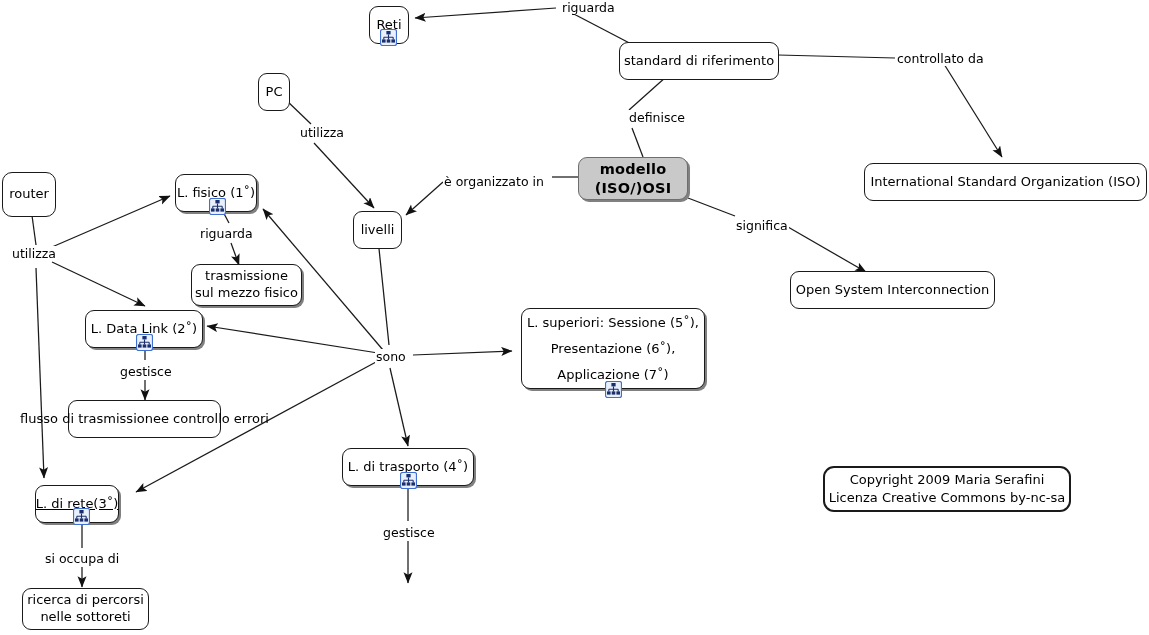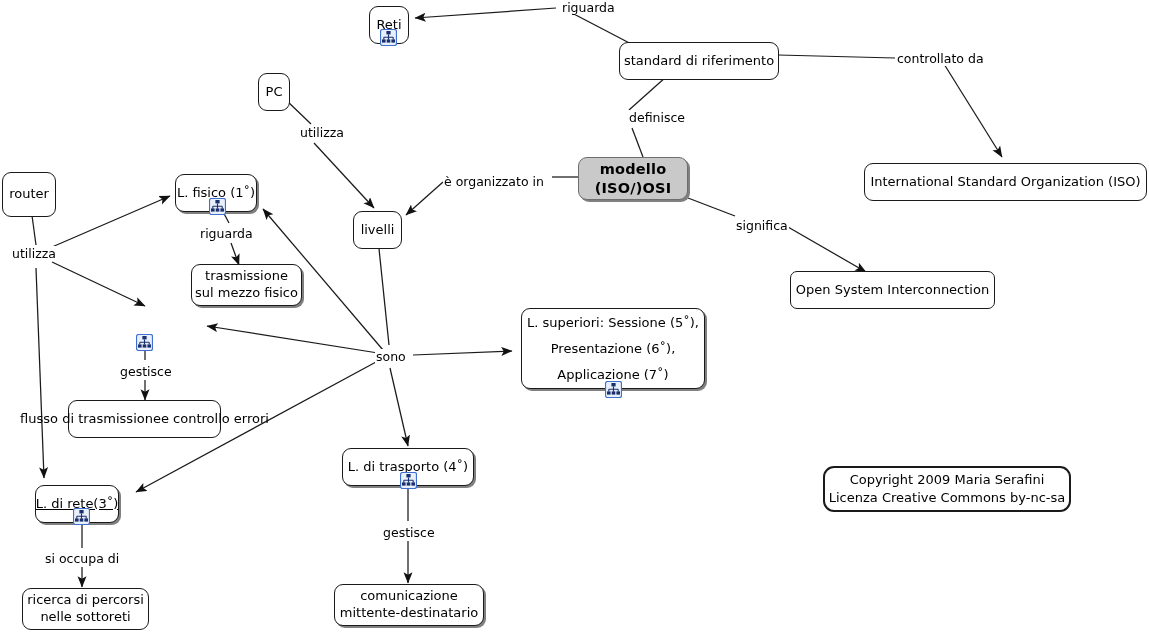--- a/index.html
+++ b/index.html
@@ -143,38 +143,38 @@
       <rect x="2" y="10.4" width="3.6" height="3.2" fill="#1b2f6e"></rect>
       <rect x="6.7" y="10.4" width="3.6" height="3.2" fill="#1b2f6e"></rect>
       <rect x="11.4" y="10.4" width="3.6" height="3.2" fill="#1b2f6e"></rect>
     </svg>
   </span>
 
   <div class="node" style="left:258px; top:73px; width:32px; height:27px;">
     <span>PC</span>
   </div>
 
-  <div class="node" style="left:2px; top:172px; width:54px; height:45px;">
+  <div class="node" style="left:2px; top:172px; width:54px; height:45px;border-radius:10px;">
     <span>router</span>
   </div>
 
   <div class="node" style="left:619px; top:42px; width:160px; height:27px;">
     <span>standard di riferimento</span>
   </div>
 
   <div class="node" style="left:864px; top:163px; width:283px; height:27px;">
     <span>International Standard Organization (ISO)</span>
   </div>
 
   <div class="node gray shadow" style="left:578px; top:157px; width:110px; height:43px; flex-direction:column; line-height:1.25;">
     <span>modello</span>
     <span>(ISO/)OSI</span>
   </div>
 
-  <div class="node" style="left:790px; top:271px; width:205px; height:27px;border-radius:7px;">
+  <div class="node" style="left:790px; top:271px; width:205px; height:27px;">
     <span>Open System Interconnection</span>
   </div>
 
   <div class="node" style="left:353px; top:211px; width:49px; height:27px;">
     <span>livelli</span>
   </div>
 
   <div class="node shadow" style="left:175px; top:174px; width:82px; height:30px;">
     <span>L. fisico (1˚)</span>
   </div>
@@ -187,20 +187,23 @@
       <rect x="6.7" y="10.4" width="3.6" height="3.2" fill="#1b2f6e"></rect>
       <rect x="11.4" y="10.4" width="3.6" height="3.2" fill="#1b2f6e"></rect>
     </svg>
   </span>
 
   <div class="node shadow" style="left:191px; top:264px; width:111px; height:42px; flex-direction:column; line-height:1.3;">
     <span>trasmissione</span>
     <span>sul mezzo fisico</span>
   </div>
 
+  <div class="node shadow" style="left:85px; top:310px; width:118px; height:30px;">
+    <span>L. Data Link (2˚)</span>
+  </div>
   <span class="neticon" style="left:136px; top:334px;">
     <svg viewBox="0 0 17 17" width="17" height="17">
       <rect x="0.5" y="0.5" width="16" height="16" rx="2" fill="#e8f0fb" stroke="#3f6fd0" stroke-width="1.2"></rect>
       <rect x="6.4" y="2" width="4.2" height="3.4" fill="#1b2f6e"></rect>
       <path d="M8.5 5.4 L8.5 8.2 M3.8 8.2 L13.2 8.2 M3.8 8.2 L3.8 10.4 M8.5 8.2 L8.5 10.4 M13.2 8.2 L13.2 10.4" stroke="#1b2f6e" stroke-width="1.1" fill="none"></path>
       <rect x="2" y="10.4" width="3.6" height="3.2" fill="#1b2f6e"></rect>
       <rect x="6.7" y="10.4" width="3.6" height="3.2" fill="#1b2f6e"></rect>
       <rect x="11.4" y="10.4" width="3.6" height="3.2" fill="#1b2f6e"></rect>
     </svg>
   </span>
@@ -236,24 +239,20 @@
     <svg viewBox="0 0 17 17" width="17" height="17">
       <rect x="0.5" y="0.5" width="16" height="16" rx="2" fill="#e8f0fb" stroke="#3f6fd0" stroke-width="1.2"></rect>
       <rect x="6.4" y="2" width="4.2" height="3.4" fill="#1b2f6e"></rect>
       <path d="M8.5 5.4 L8.5 8.2 M3.8 8.2 L13.2 8.2 M3.8 8.2 L3.8 10.4 M8.5 8.2 L8.5 10.4 M13.2 8.2 L13.2 10.4" stroke="#1b2f6e" stroke-width="1.1" fill="none"></path>
       <rect x="2" y="10.4" width="3.6" height="3.2" fill="#1b2f6e"></rect>
       <rect x="6.7" y="10.4" width="3.6" height="3.2" fill="#1b2f6e"></rect>
       <rect x="11.4" y="10.4" width="3.6" height="3.2" fill="#1b2f6e"></rect>
     </svg>
   </span>
 
-  <div class="node shadow" style="left:334px; top:584px; width:150px; height:42px; flex-direction:column; line-height:1.3;">
-    <span>comunicazione</span>
-    <span>mittente-destinatario</span>
-  </div>
 
   <div class="node shadow spaced" style="left:521px; top:308px; width:184px; height:81px; flex-direction:column;">
     <span>L. superiori: Sessione (5˚),</span>
     <span>Presentazione (6˚),</span>
     <span>Applicazione (7˚)</span>
   </div>
   <span class="neticon" style="left:605px; top:381px;">
     <svg viewBox="0 0 17 17" width="17" height="17">
       <rect x="0.5" y="0.5" width="16" height="16" rx="2" fill="#e8f0fb" stroke="#3f6fd0" stroke-width="1.2"></rect>
       <rect x="6.4" y="2" width="4.2" height="3.4" fill="#1b2f6e"></rect>

